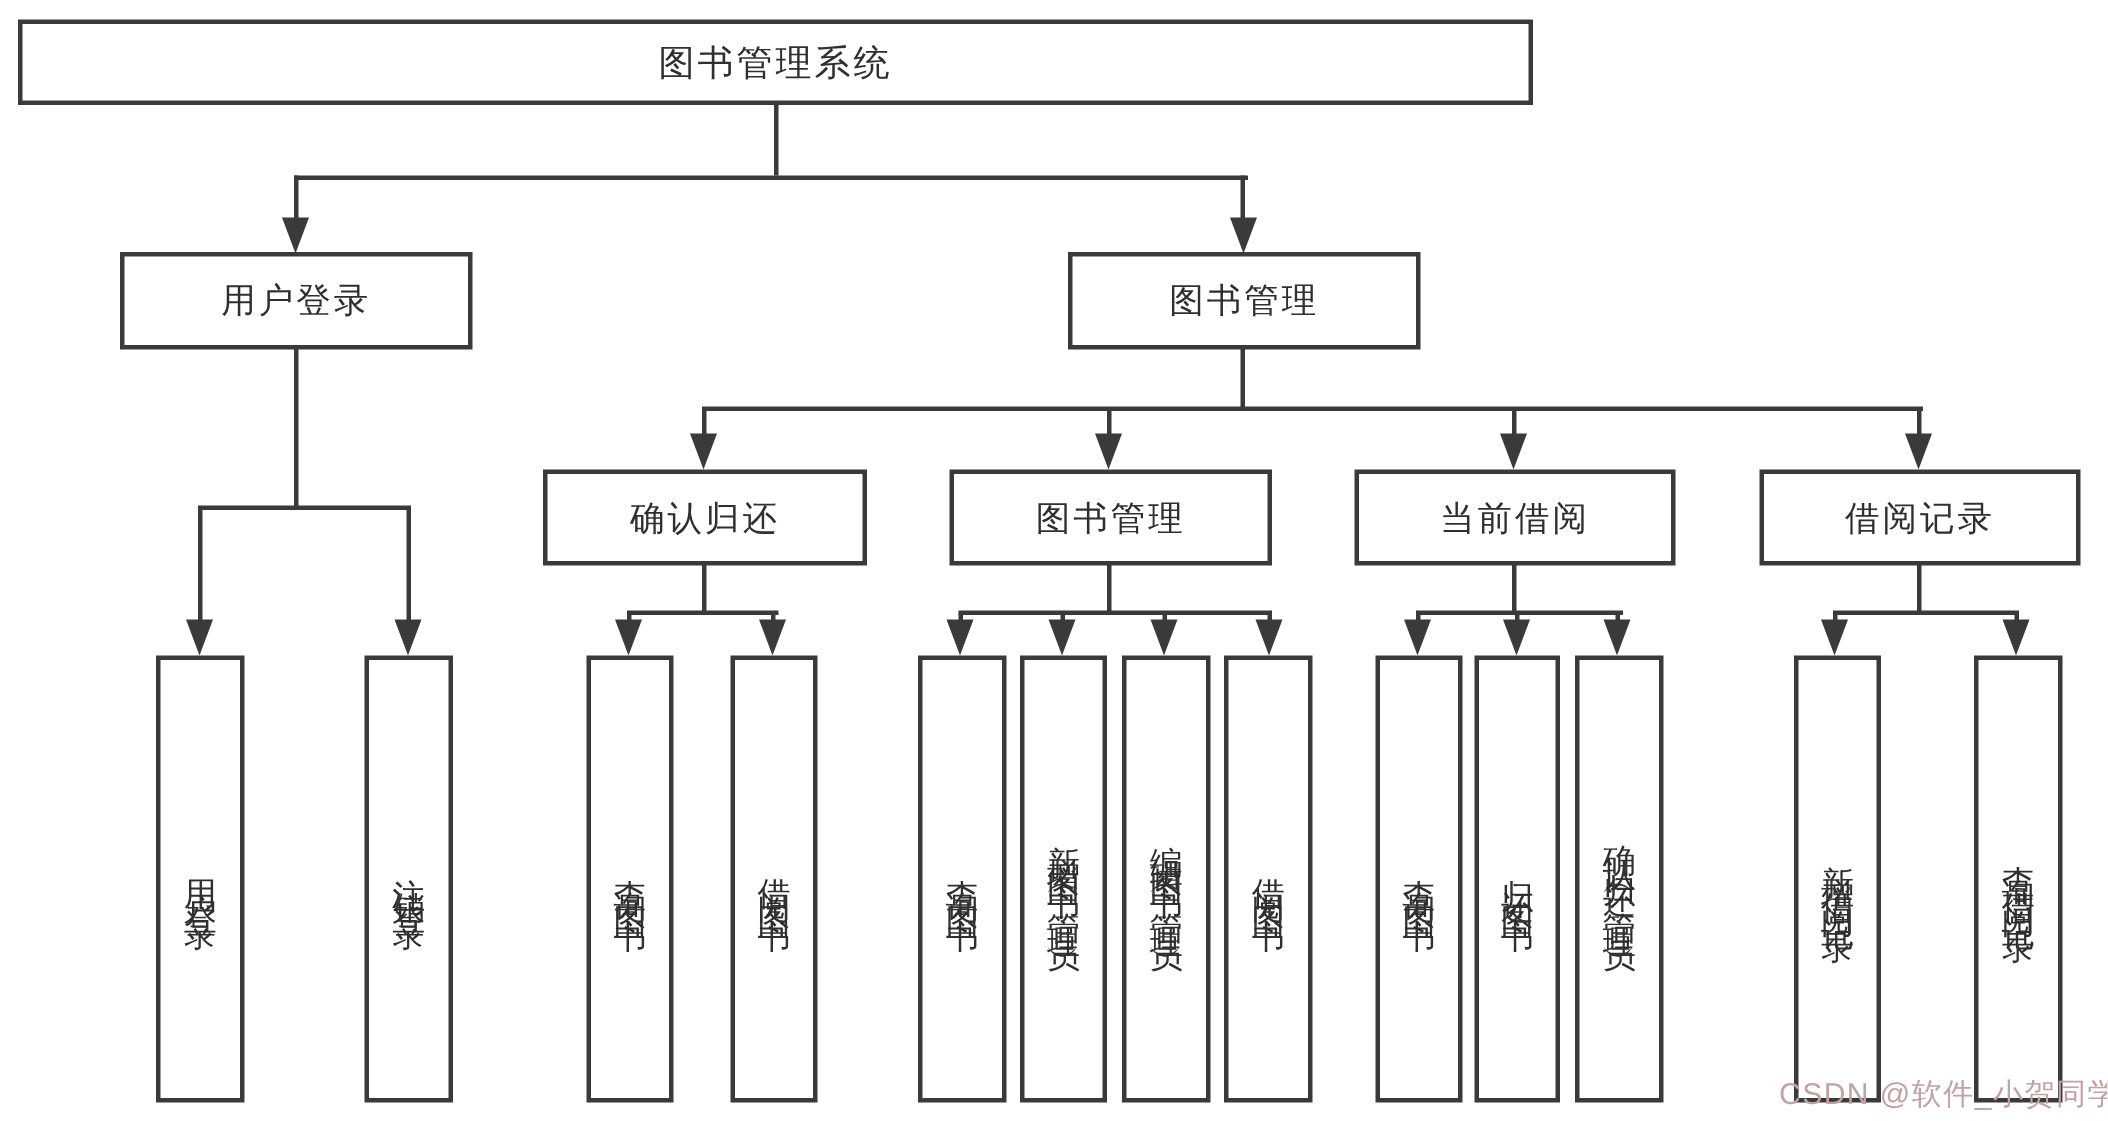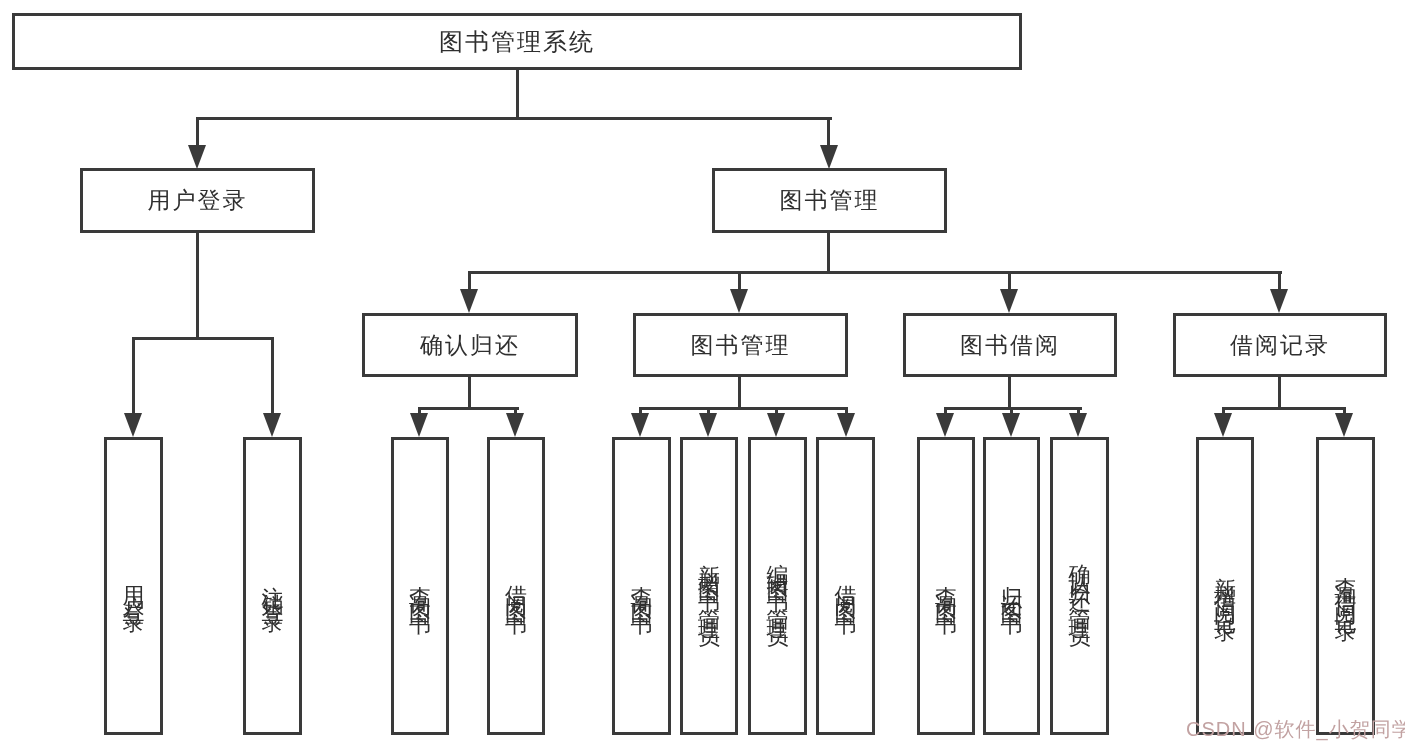--- a/index.html
+++ b/index.html
@@ -104,21 +104,21 @@
   <div class="vline" style="left:1278px;top:273px;height:18px;"></div>
   <div class="arrow" style="left:1270px;top:289px;"></div>
 
   <div class="box" style="left:362px;top:313px;width:216px;height:64px;">
     <span>确认归还</span>
   </div>
   <div class="box" style="left:633px;top:313px;width:215px;height:64px;">
     <span>图书管理</span>
   </div>
   <div class="box" style="left:903px;top:313px;width:214px;height:64px;">
-    <span>图书借阅</span>
+    <span>当前借阅</span>
   </div>
   <div class="box" style="left:1173px;top:313px;width:214px;height:64px;">
     <span>借阅记录</span>
   </div>
 
   <div class="vline" style="left:468px;top:375px;height:34px;"></div>
   <div class="hline" style="left:418px;top:407px;width:101px;"></div>
   <div class="vline" style="left:418px;top:409px;height:8px;"></div>
   <div class="arrow" style="left:410px;top:413px;"></div>
   <div class="vline" style="left:514px;top:409px;height:8px;"></div>

